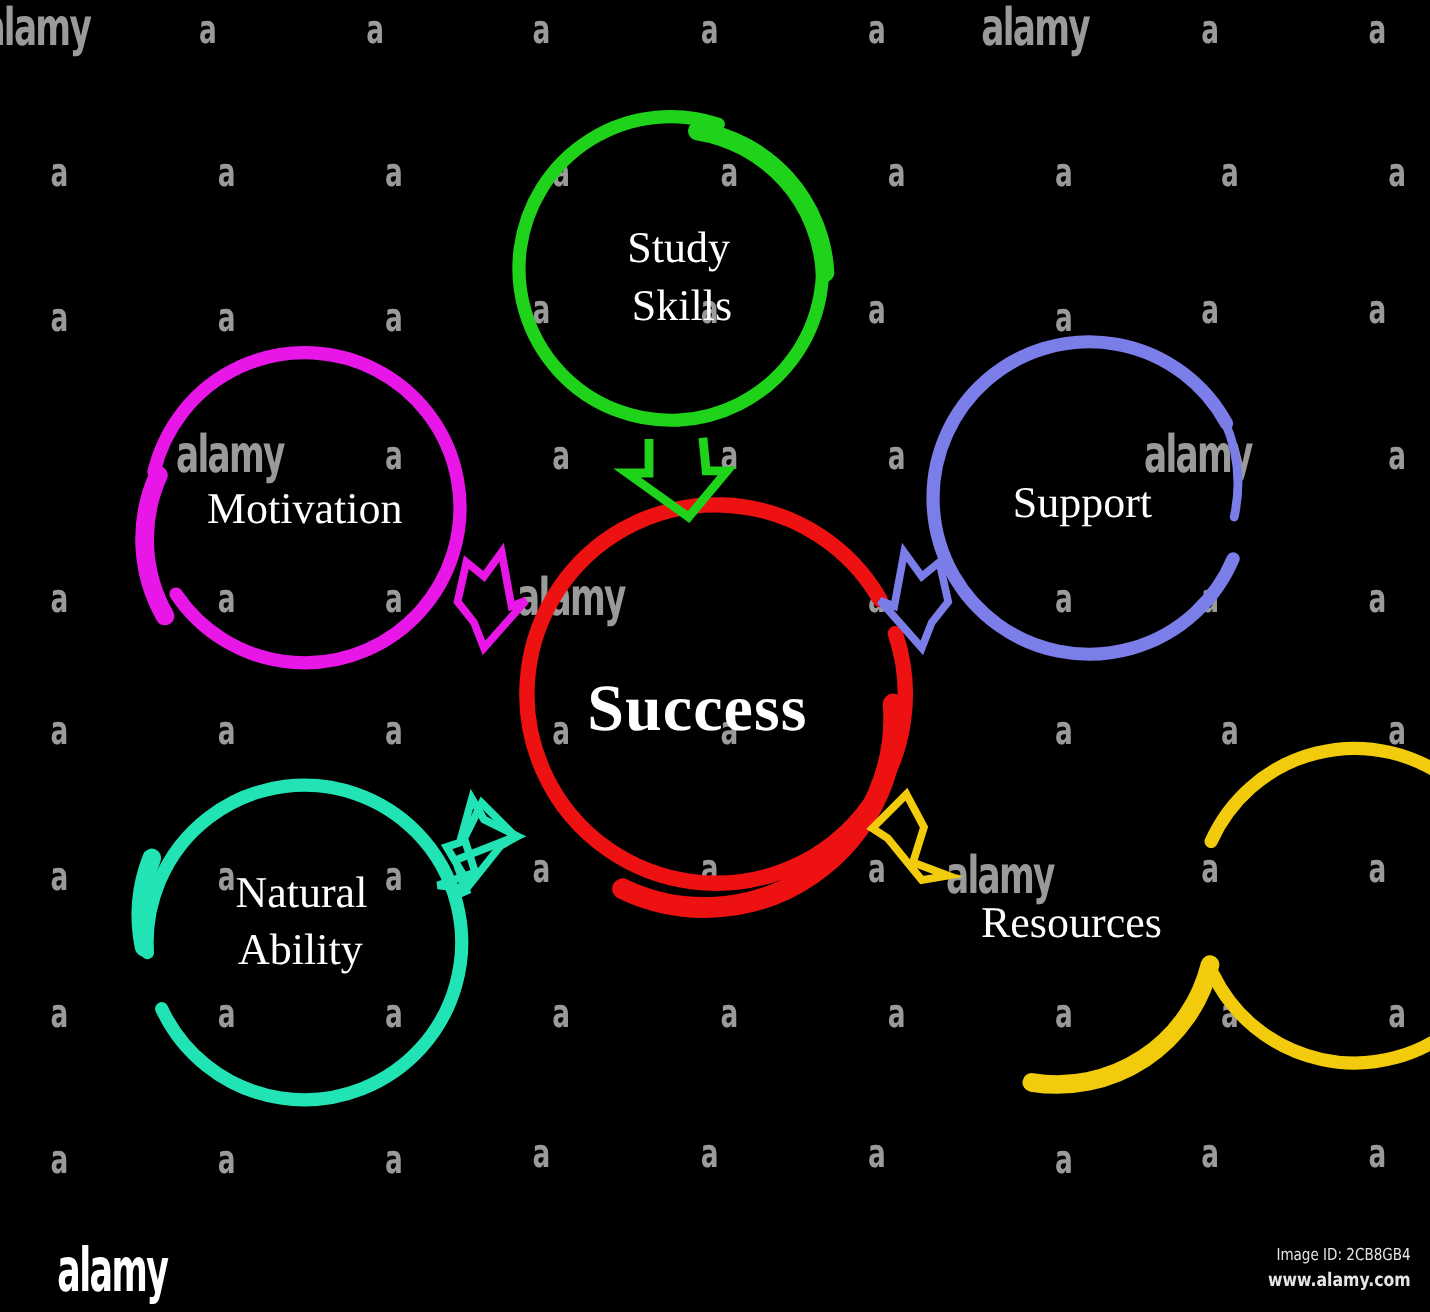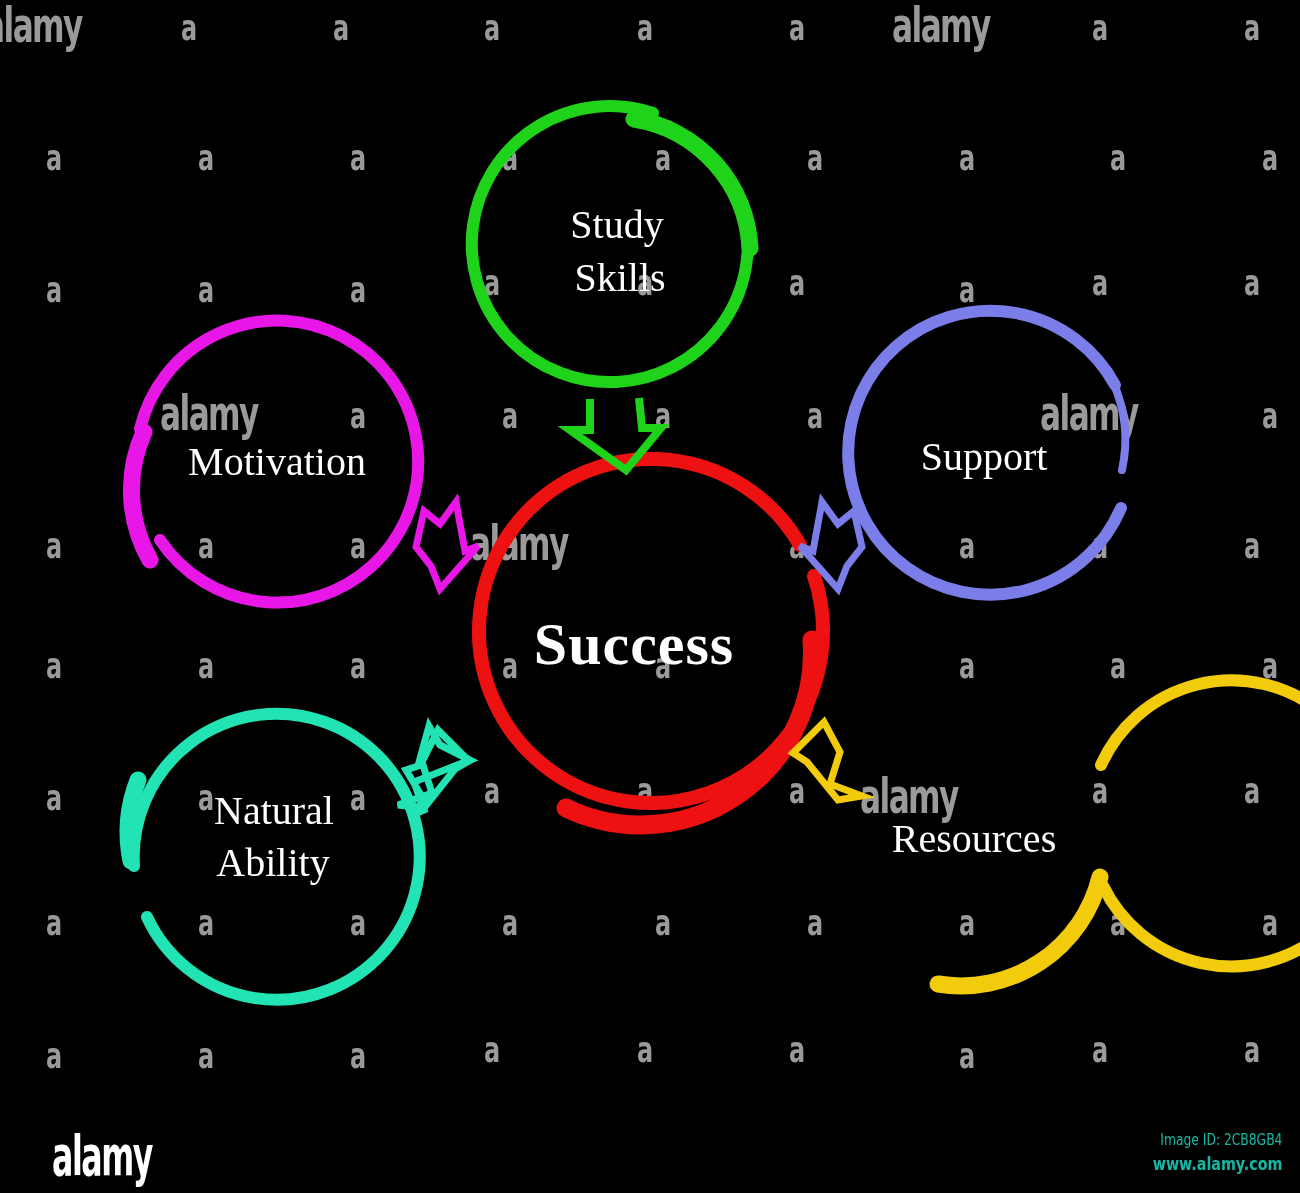--- a/index.html
+++ b/index.html
@@ -92,21 +92,21 @@
     letter-spacing: -2px;
     transform: scaleX(0.72) scaleY(1.25);
     transform-origin: left top;
     line-height: 1;
   }
   #footer-right {
     position: absolute;
     right: 18px;
     top: 10px;
     text-align: right;
-    color: #14b8a6;
+    color: #e5e5e5;
     font-family: "DejaVu Sans", sans-serif;
     line-height: 1.35;
   }
   #footer-imageid {
     font-size: 15px;
     font-weight: 400;
     transform: scaleX(0.82);
     transform-origin: right top;
     display: block;
   }

